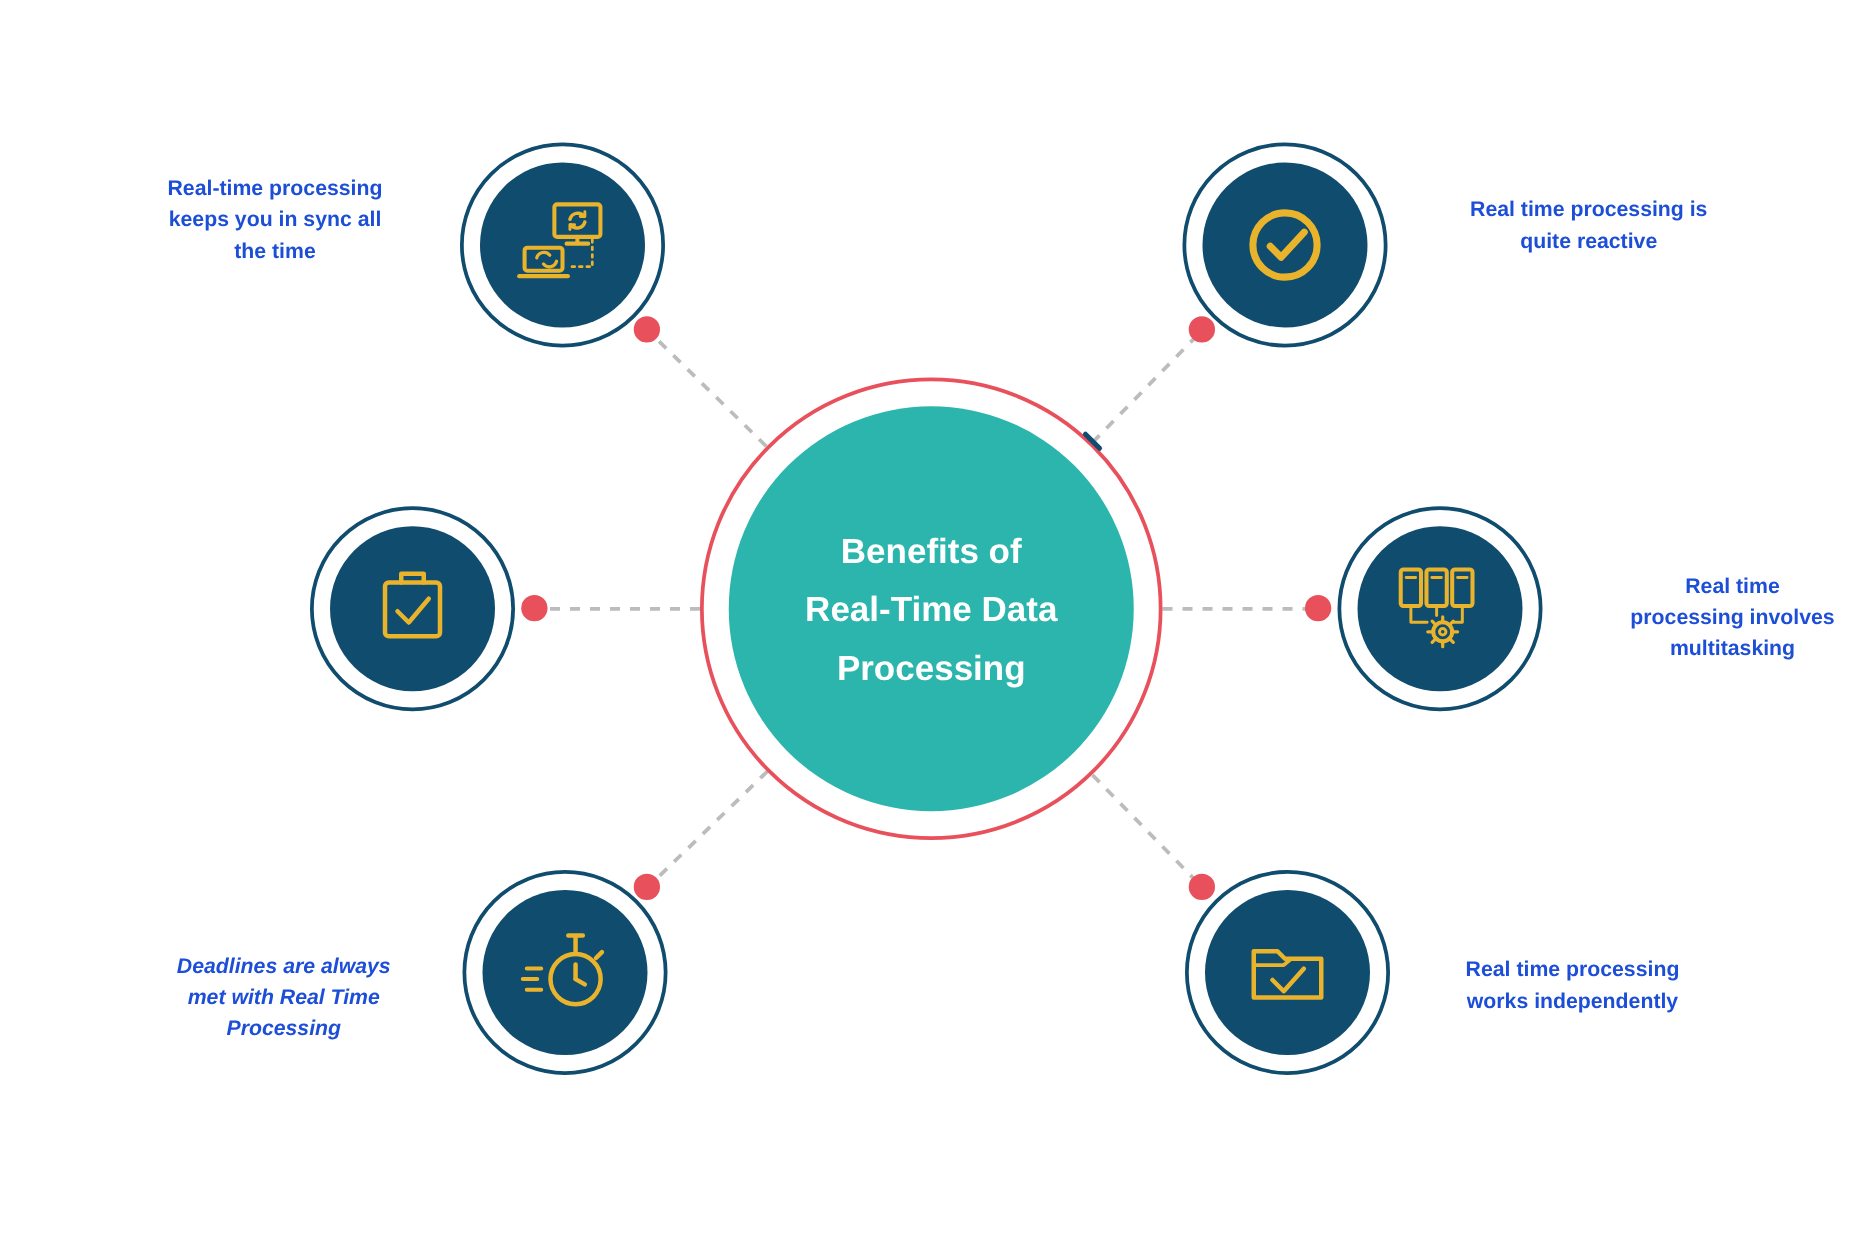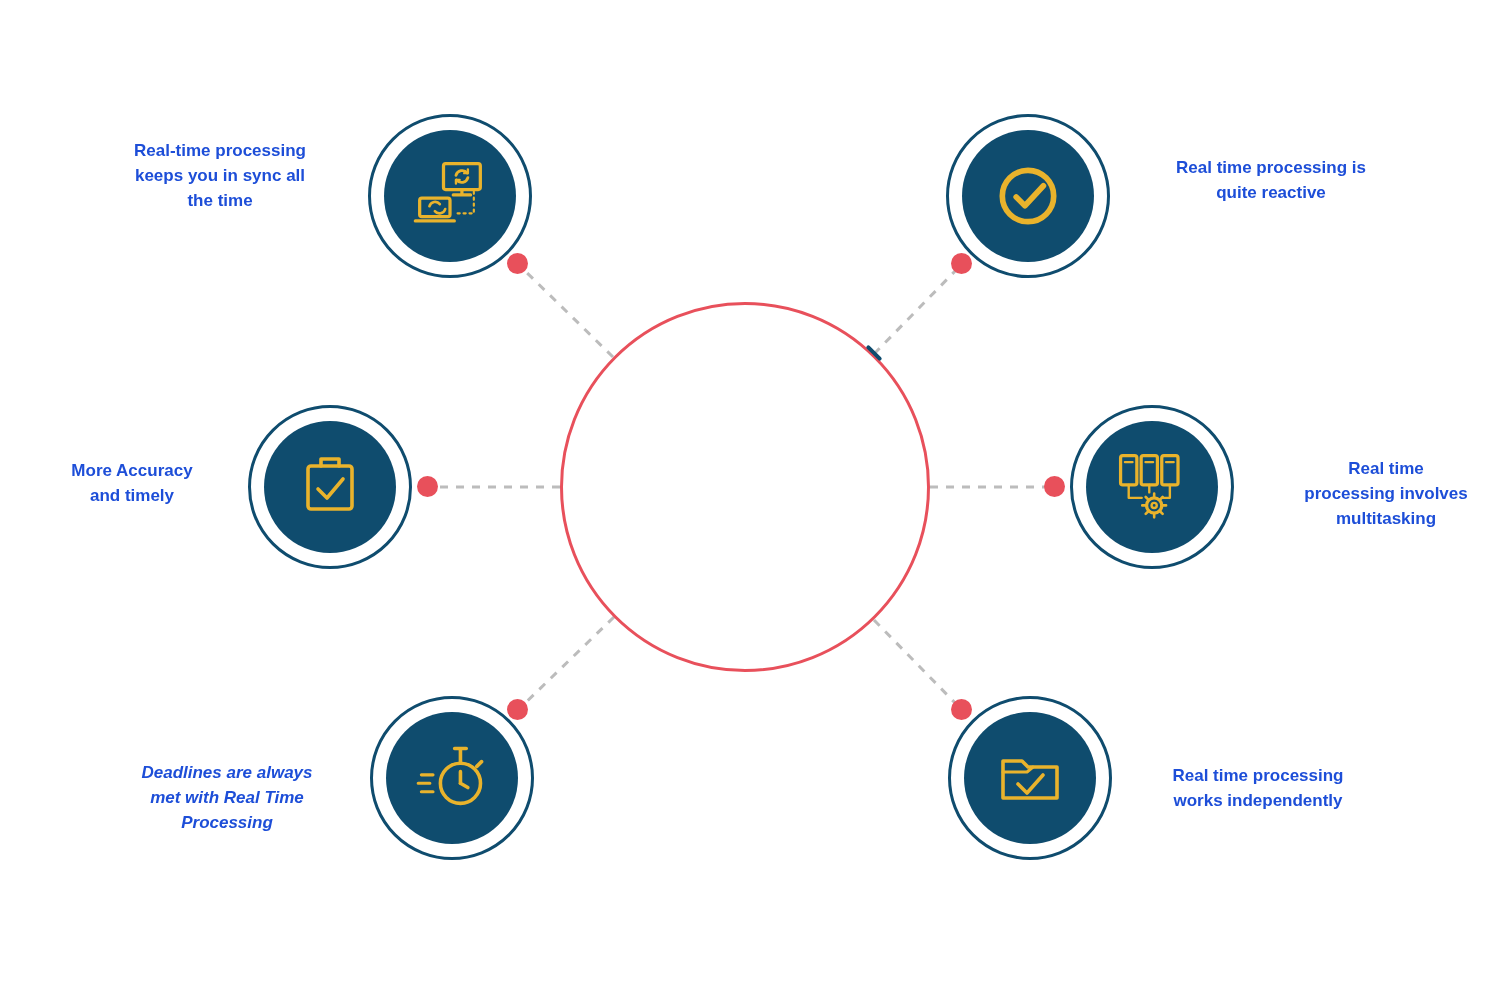--- a/index.html
+++ b/index.html
@@ -58,20 +58,27 @@
       <line x1="560" y1="487" x2="428" y2="487"></line>
       <line x1="614" y1="617" x2="518" y2="710"></line>
       <line x1="874" y1="354" x2="962" y2="264"></line>
       <line x1="930" y1="487" x2="1055" y2="487"></line>
       <line x1="874" y1="620" x2="962" y2="710"></line>
     </g>
   </svg>
 
   <div class="center-ring"></div>
   <div class="ring-dash"></div>
+  <div class="center-circle">
+    <div class="center-title">
+      <div>Benefits of</div>
+      <div>Real-Time Data</div>
+      <div>Processing</div>
+    </div>
+  </div>
 
   <div class="dot dot-tl"></div>
   <div class="dot dot-ml"></div>
   <div class="dot dot-bl"></div>
   <div class="dot dot-tr"></div>
   <div class="dot dot-mr"></div>
   <div class="dot dot-br"></div>
 
   <div class="node node-tl">
     <div class="node-inner">
@@ -151,19 +158,18 @@
         <g fill="none" stroke="#e9b32c" stroke-width="3.6" stroke-linecap="round" stroke-linejoin="round">
           <path d="M9 56 V19 h19 l6 6 h29 v31 z"></path>
           <path d="M9 30 h24 l6 -5" stroke-width="3"></path>
           <path d="M24 42 l9 9 l16 -18"></path>
         </g>
       </svg>
     </div>
   </div>
 
   <div class="label label-tl">Real-time processing keeps you in sync all the time</div>
-  <div class="label label-ml">More Accuracy and timely</div>
   <div class="label label-bl">Deadlines are always met with Real Time Processing</div>
   <div class="label label-tr">Real time processing is quite reactive</div>
   <div class="label label-mr">Real time processing involves multitasking</div>
   <div class="label label-br">Real time processing works independently</div>
 
 </div>
 
 </body></html>

